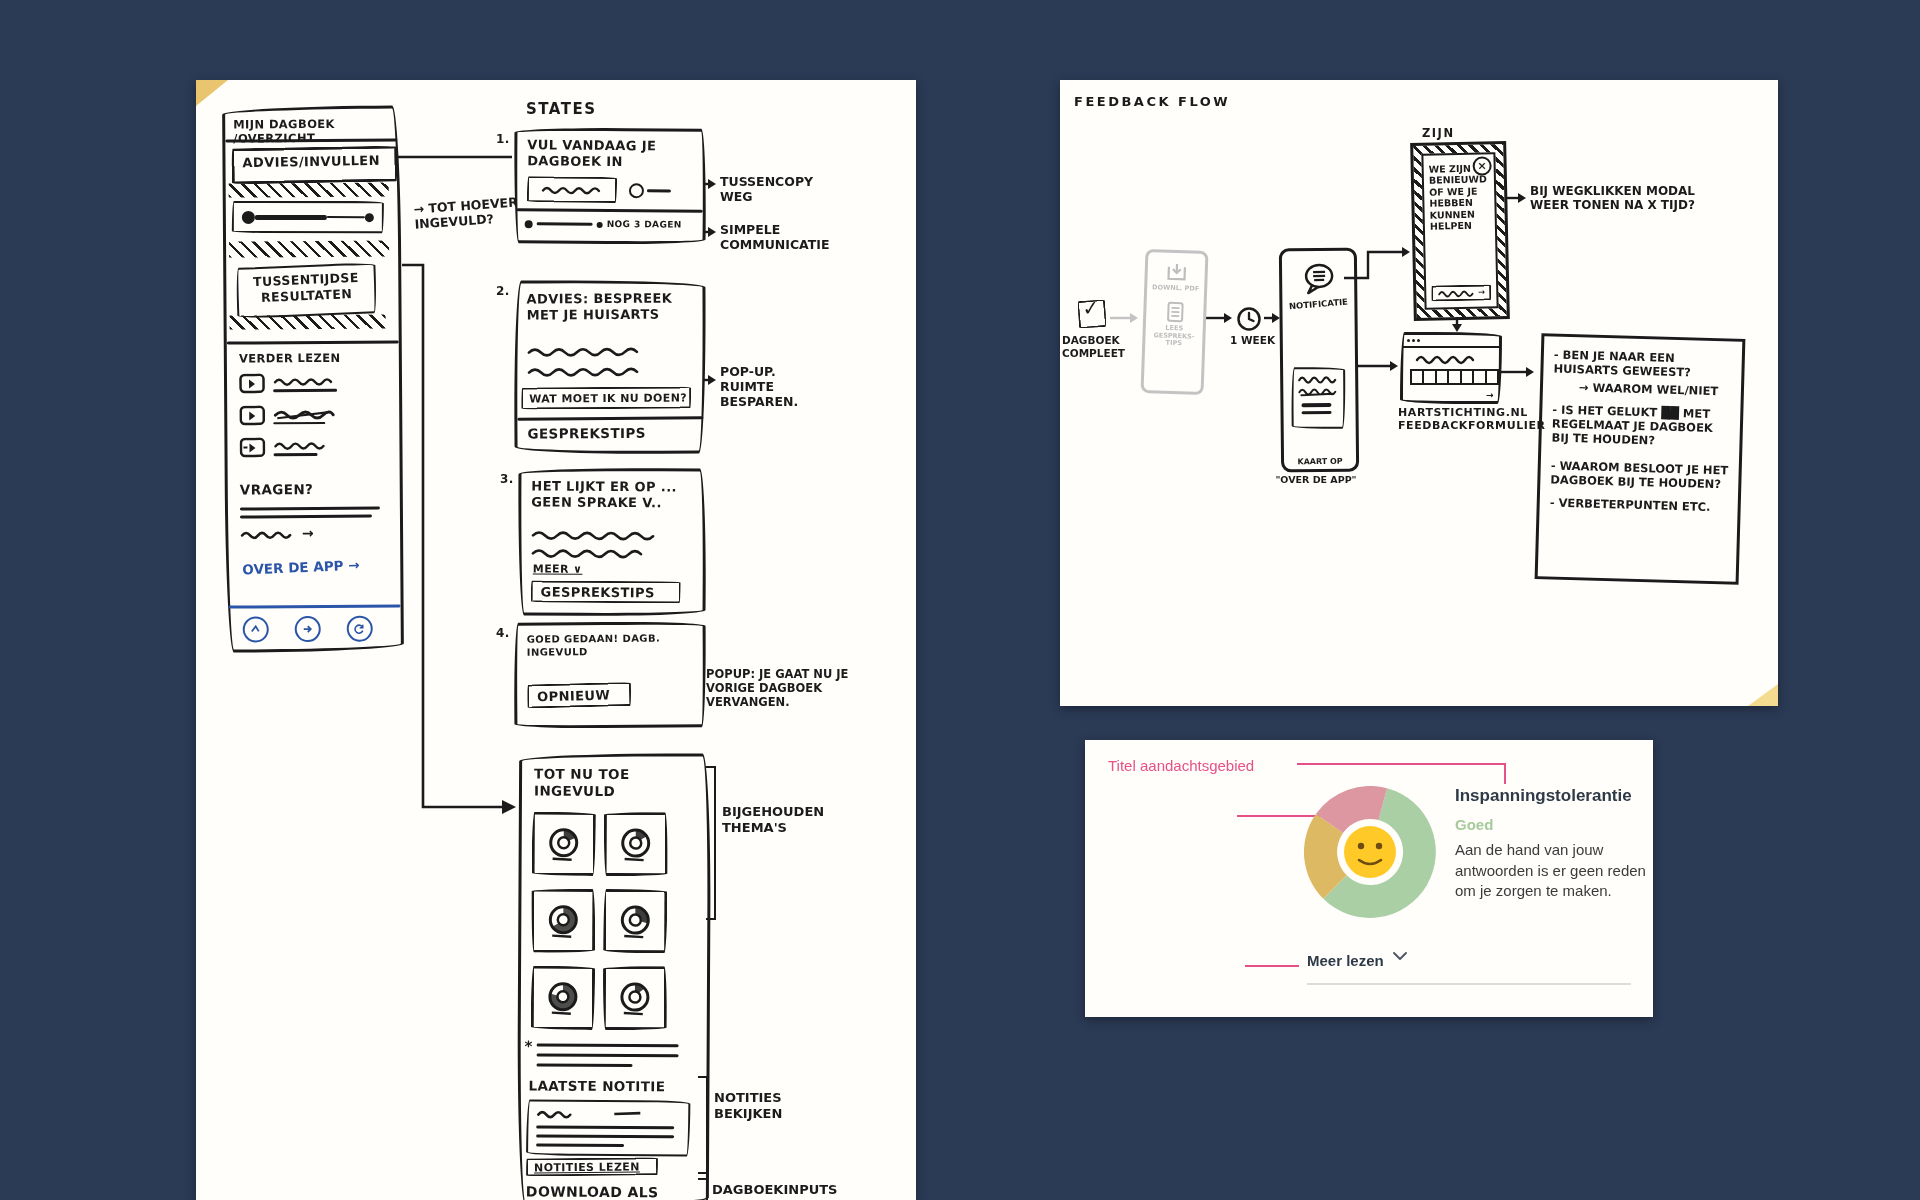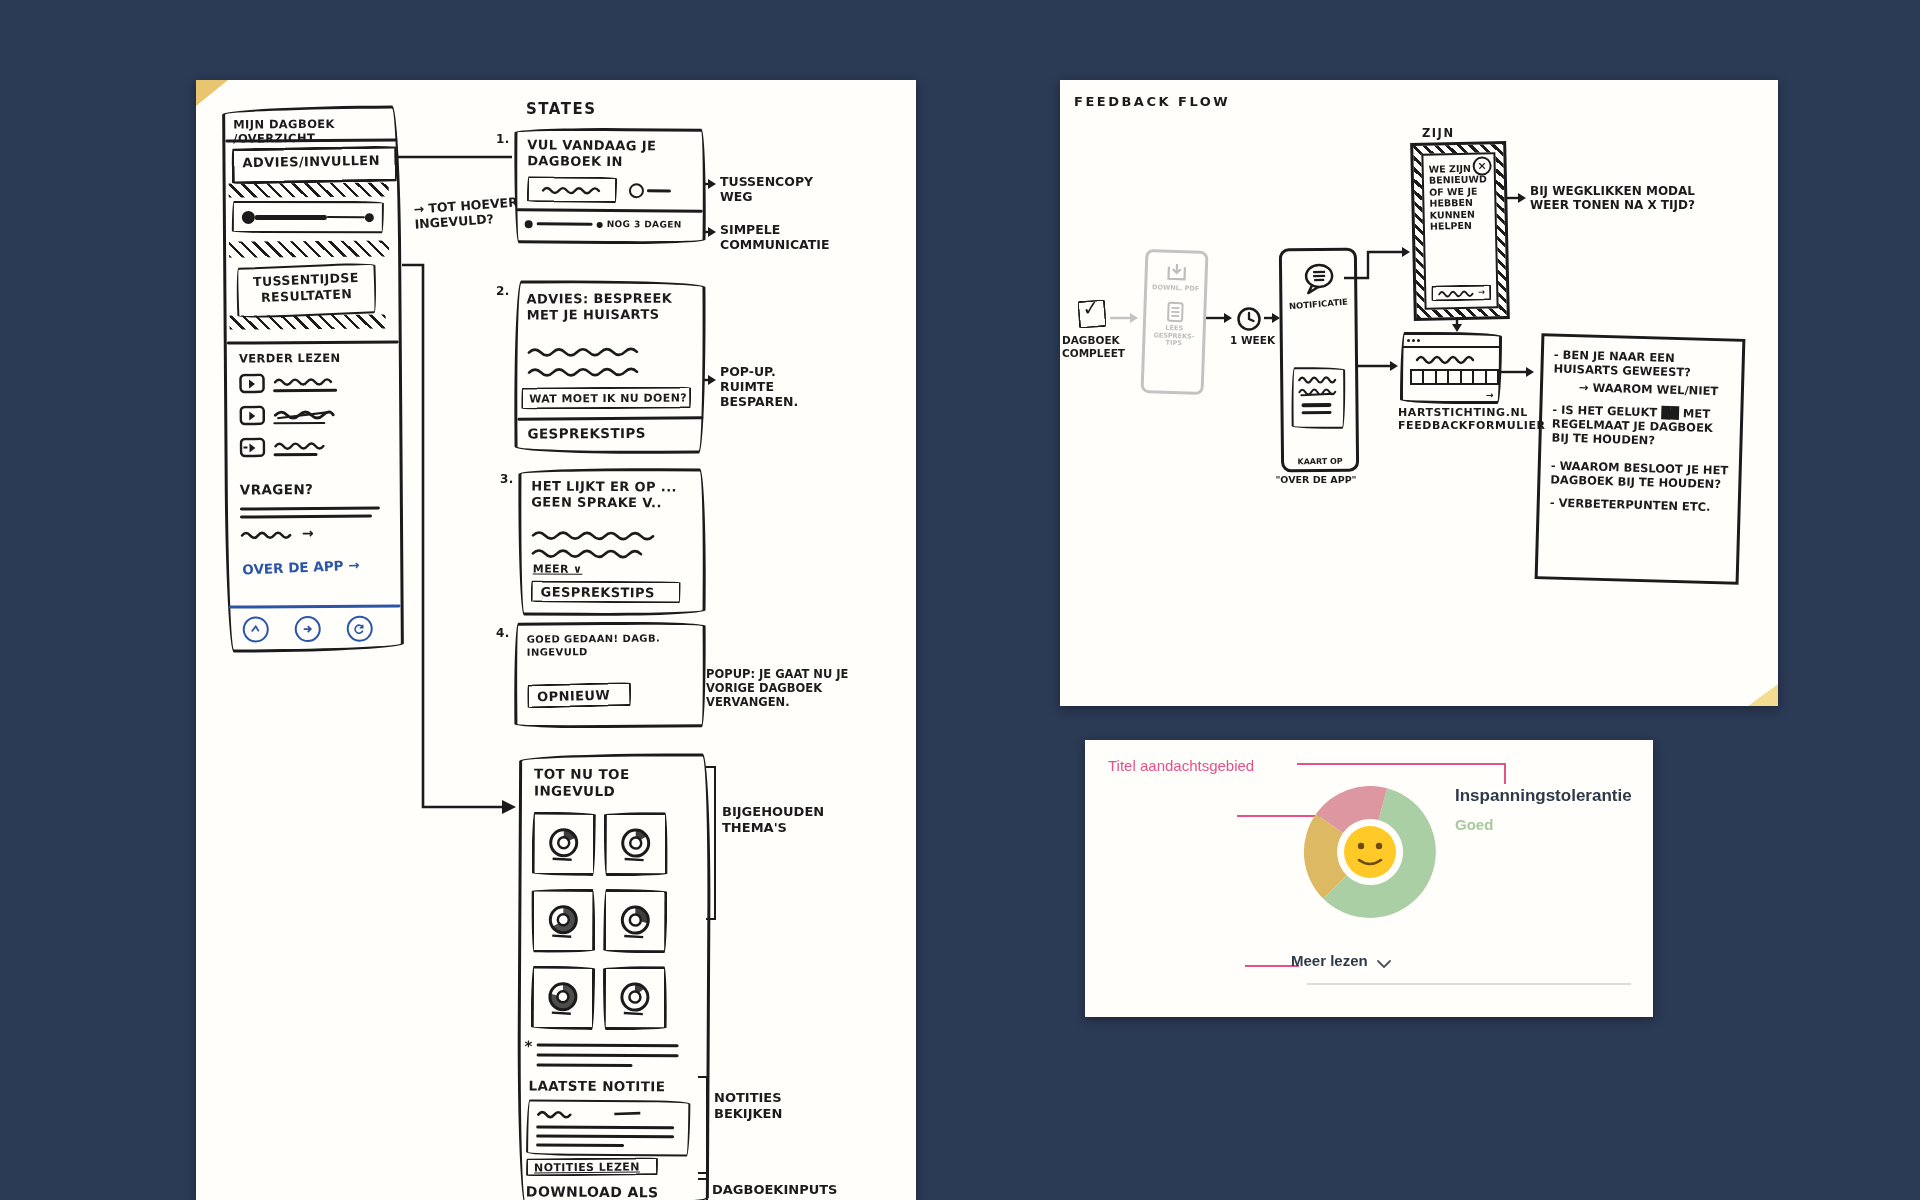--- a/index.html
+++ b/index.html
@@ -413,23 +413,24 @@
     <path d="M19.3 112.7 A66 66 0 0 1 11.9 28.1 L39 47.1 A33 33 0 0 0 42.7 89.3 Z" fill="#ddb964"></path>
     <path d="M11.9 28.1 A66 66 0 0 1 83.1 2.2 L74.5 34.1 A33 33 0 0 0 39 47.1 Z" fill="#dd97a1"></path>
     <g>
       <circle cx="66" cy="66" r="26" fill="#ffca28"></circle>
       <circle cx="57" cy="60" r="3.2" fill="#6d4c0f"></circle>
       <circle cx="75" cy="60" r="3.2" fill="#6d4c0f"></circle>
       <path d="M55 74 Q66 82 77 74" fill="none" stroke="#6d4c0f" stroke-width="2.6" stroke-linecap="round"></path>
     </g>
   </svg>
 
-  <div class="abs" style="left:206px;top:212px;display:flex;align-items:flex-end;gap:9px;cursor:pointer">
+  <div class="abs" style="left:222px;top:212px;display:flex;align-items:flex-start;gap:9px;cursor:pointer">
     <span style="font-size:15px;font-weight:700;color:#2e3a48">Meer lezen</span>
     <svg width="14" height="9" viewBox="0 0 14 9">
         <path d="M1 1 L7 7 L13 1" fill="none" stroke="#4a545f" stroke-width="1.8" stroke-linecap="round" stroke-linejoin="round"></path>
       </svg>
   </div>
   <div class="abs" style="left:222px;top:243px;width:324px;height:1.5px;background:#dcdcdc"></div>
 
   <div class="abs" style="left:370px;top:46px;font-size:17px;font-weight:700;color:#2e3a48">Inspanningstolerantie</div>
   <div class="abs" style="left:370px;top:76px;font-size:15px;font-weight:700;color:#a6ca9b">Goed</div>
+  <div class="abs" style="left:370px;top:100px;width:200px;font-size:15px;color:#3b3b3b;line-height:1.38">Aan de hand van jouw antwoorden is er geen reden om je zorgen te maken.</div>
 </div>
 
 </body></html>

